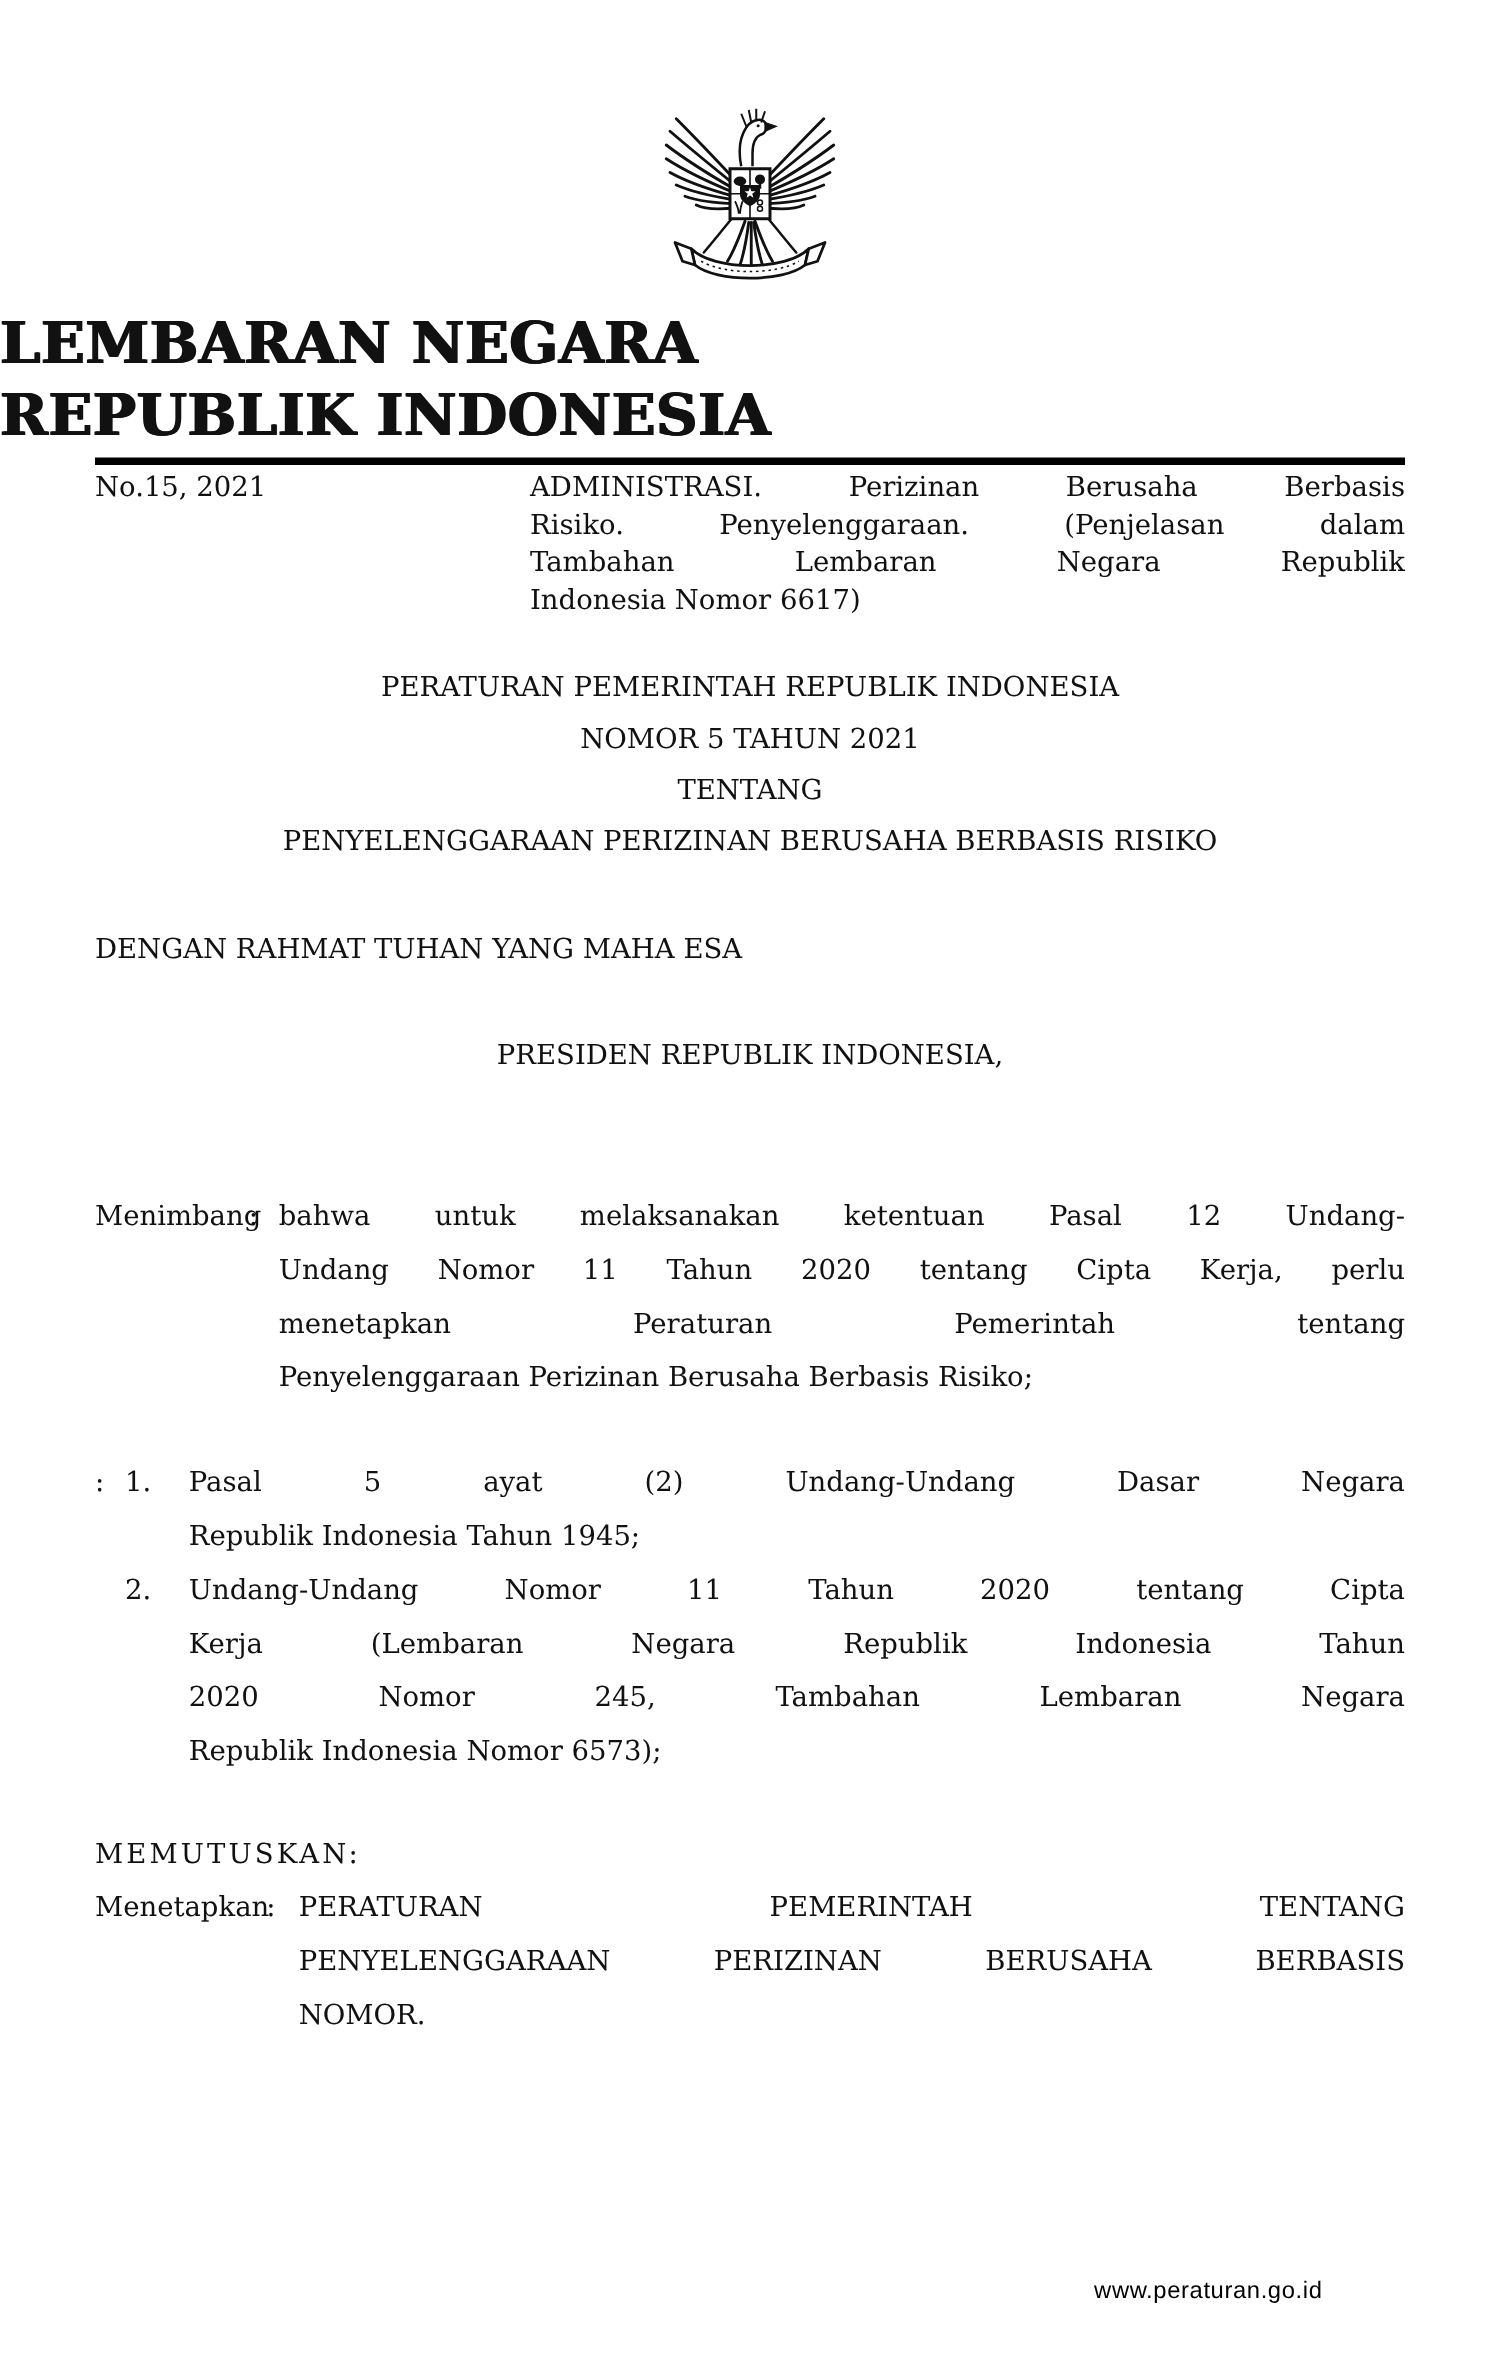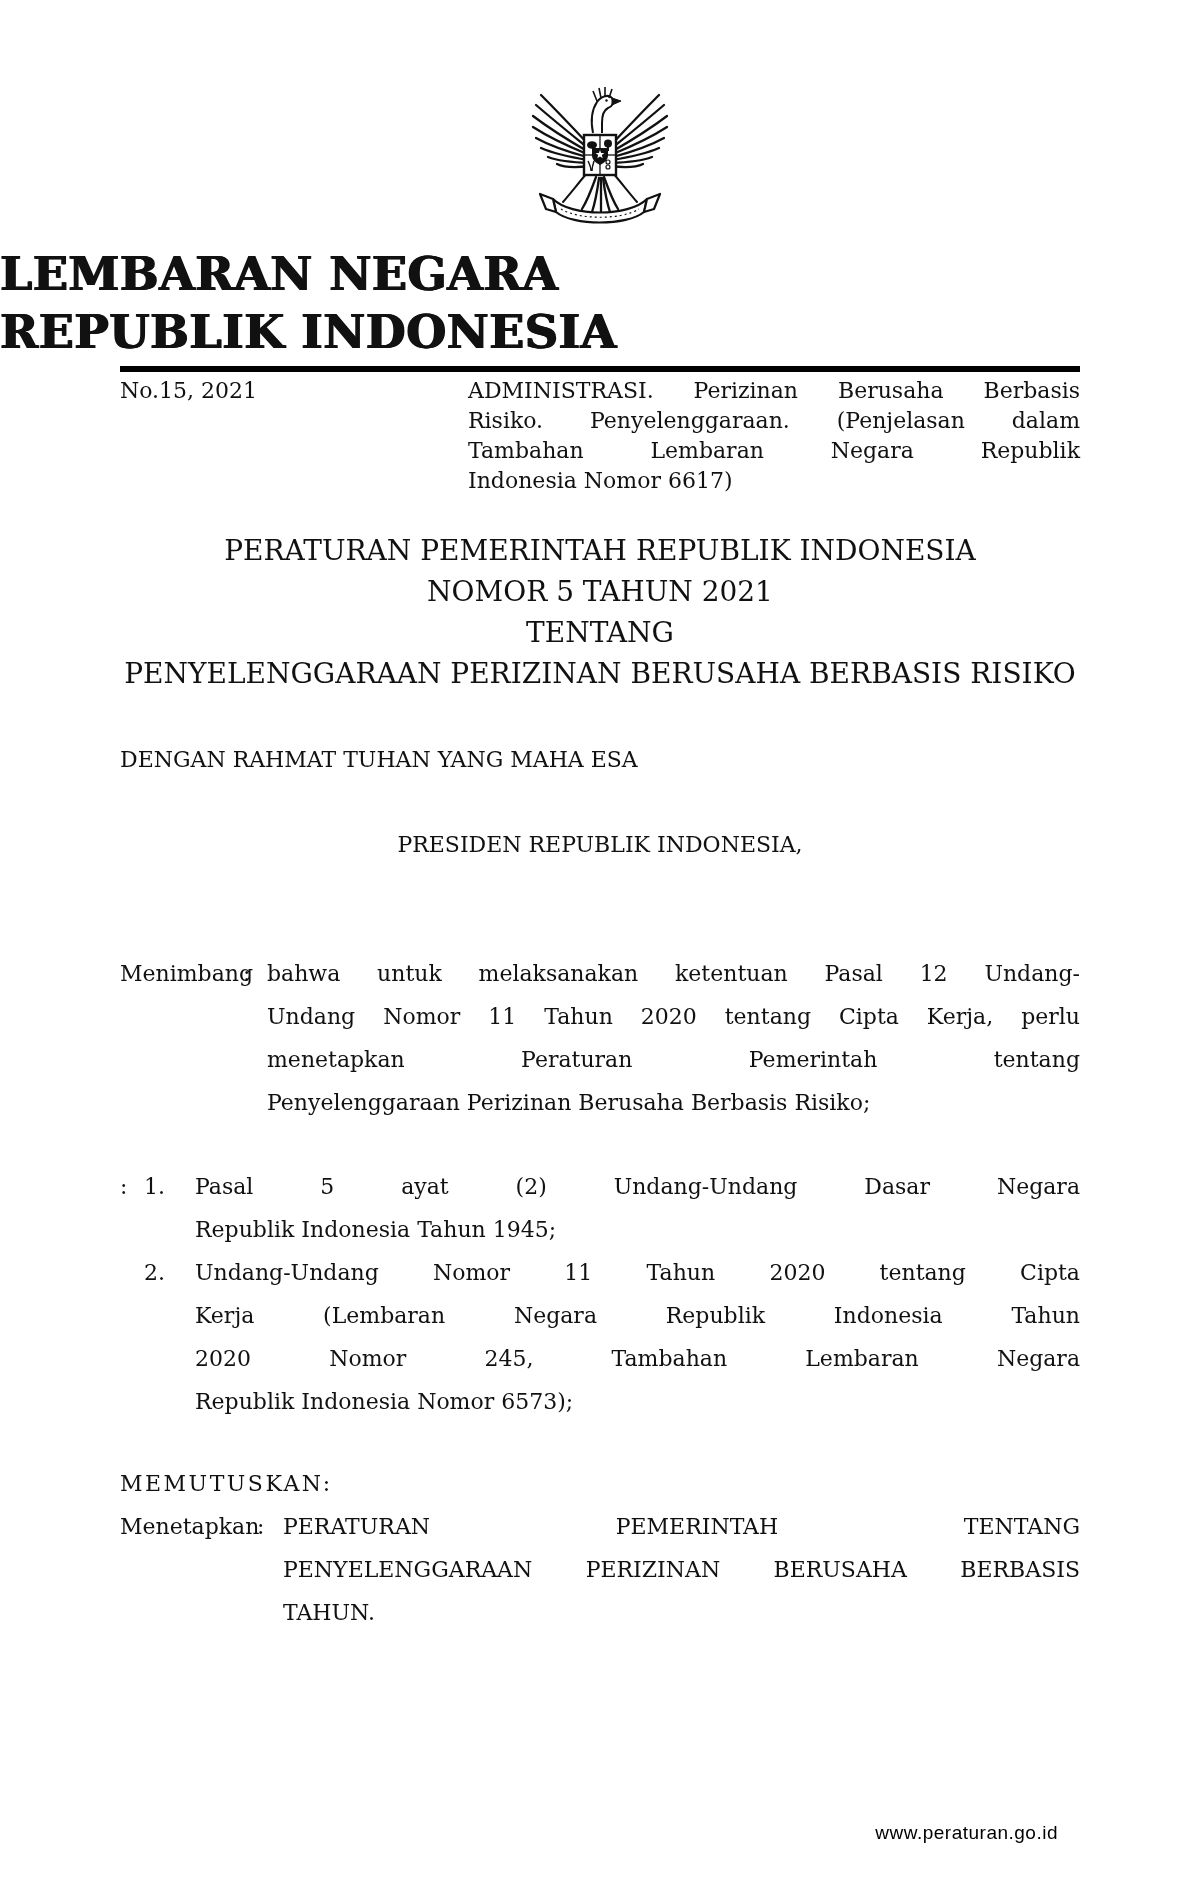--- a/index.html
+++ b/index.html
@@ -5,21 +5,21 @@
   html, body { margin: 0; padding: 0; background: #ffffff; }
   .page {
     position: relative;
     width: 1200px;
     height: 1885px;
     background: #ffffff;
     color: #111111;
     font-family: "DejaVu Serif", "Liberation Serif", serif;
     overflow: hidden;
   }
-  .content { padding: 0 120px; }
+  .content { padding: 0 76px; }
 
   
   .emblem-wrap {
     width: 146px;
     margin: 85px auto 0;
     height: 152px;
   }
 
   
   .masthead {
@@ -38,21 +38,21 @@
     height: 6px;
     background: #000000;
   }
 
   
   .head-row { display: flex; margin-top: 4px; font-size: 22px; line-height: 30px; }
   .head-no { width: 348px; flex: none; }
   .head-subject { flex: 1; }
 
   
-  .title-block { margin-top: 34px; text-align: center; font-size: 28px; line-height: 41px; }
+  .title-block { margin-top: 34px; text-align: center; font-size: 22px; line-height: 41px; }
   .invocation { margin-top: 45px; text-align: left; font-size: 22px; line-height: 41px; }
   .authority  { margin-top: 44px; text-align: center; font-size: 22px; line-height: 41px; }
   .memutuskan { margin-top: 39px; text-align: left; font-size: 22px; line-height: 43px; letter-spacing: 2.5px; }
 
   
   .clause { display: flex; font-size: 22px; line-height: 43px; }
   .clause--menimbang { margin-top: 87px; }
   .clause--mengingat { margin-top: 41px; }
   .clause--menetapkan { margin-top: 0; }
   .clause-label { width: 123px; flex: none; }
@@ -209,20 +209,20 @@
     </div>
 
     <div class="memutuskan">MEMUTUSKAN:</div>
 
     <div class="clause clause--menetapkan">
       <div class="clause-label">Menetapkan</div>
       <div class="clause-colon">:</div>
       <div class="clause-body">
         <div class="line line--j">PERATURAN PEMERINTAH TENTANG</div>
         <div class="line line--j">PENYELENGGARAAN PERIZINAN BERUSAHA BERBASIS</div>
-        <div class="line">TAHUN.</div>
+        <div class="line">NOMOR.</div>
       </div>
     </div>
   </div>
 
   <div class="footer-watermark">www.peraturan.go.id</div>
 
 </div>
 
 </body></html>

